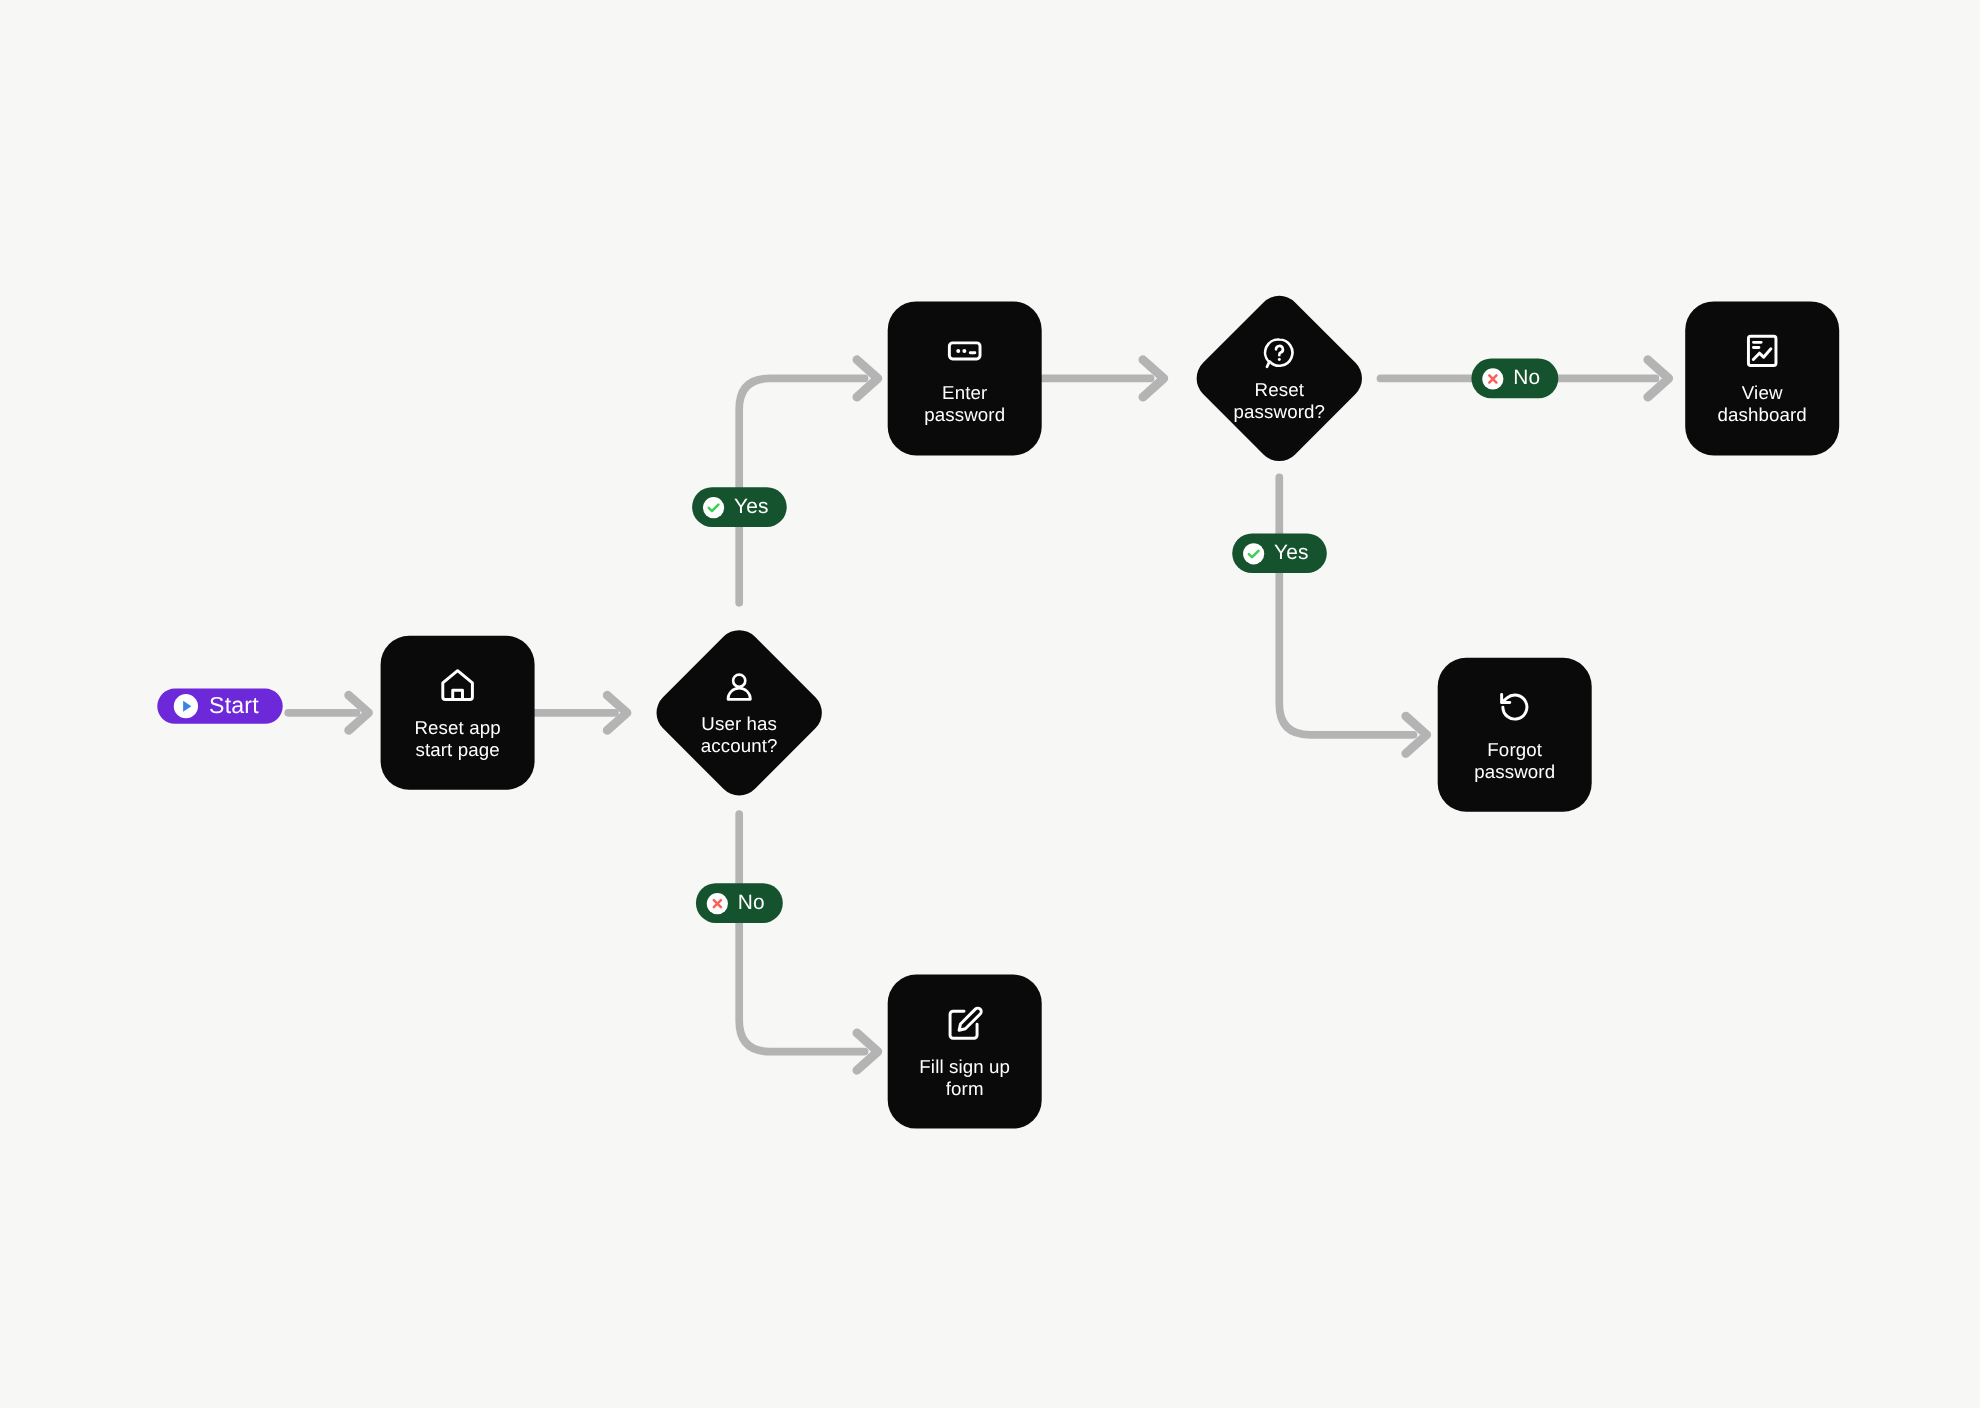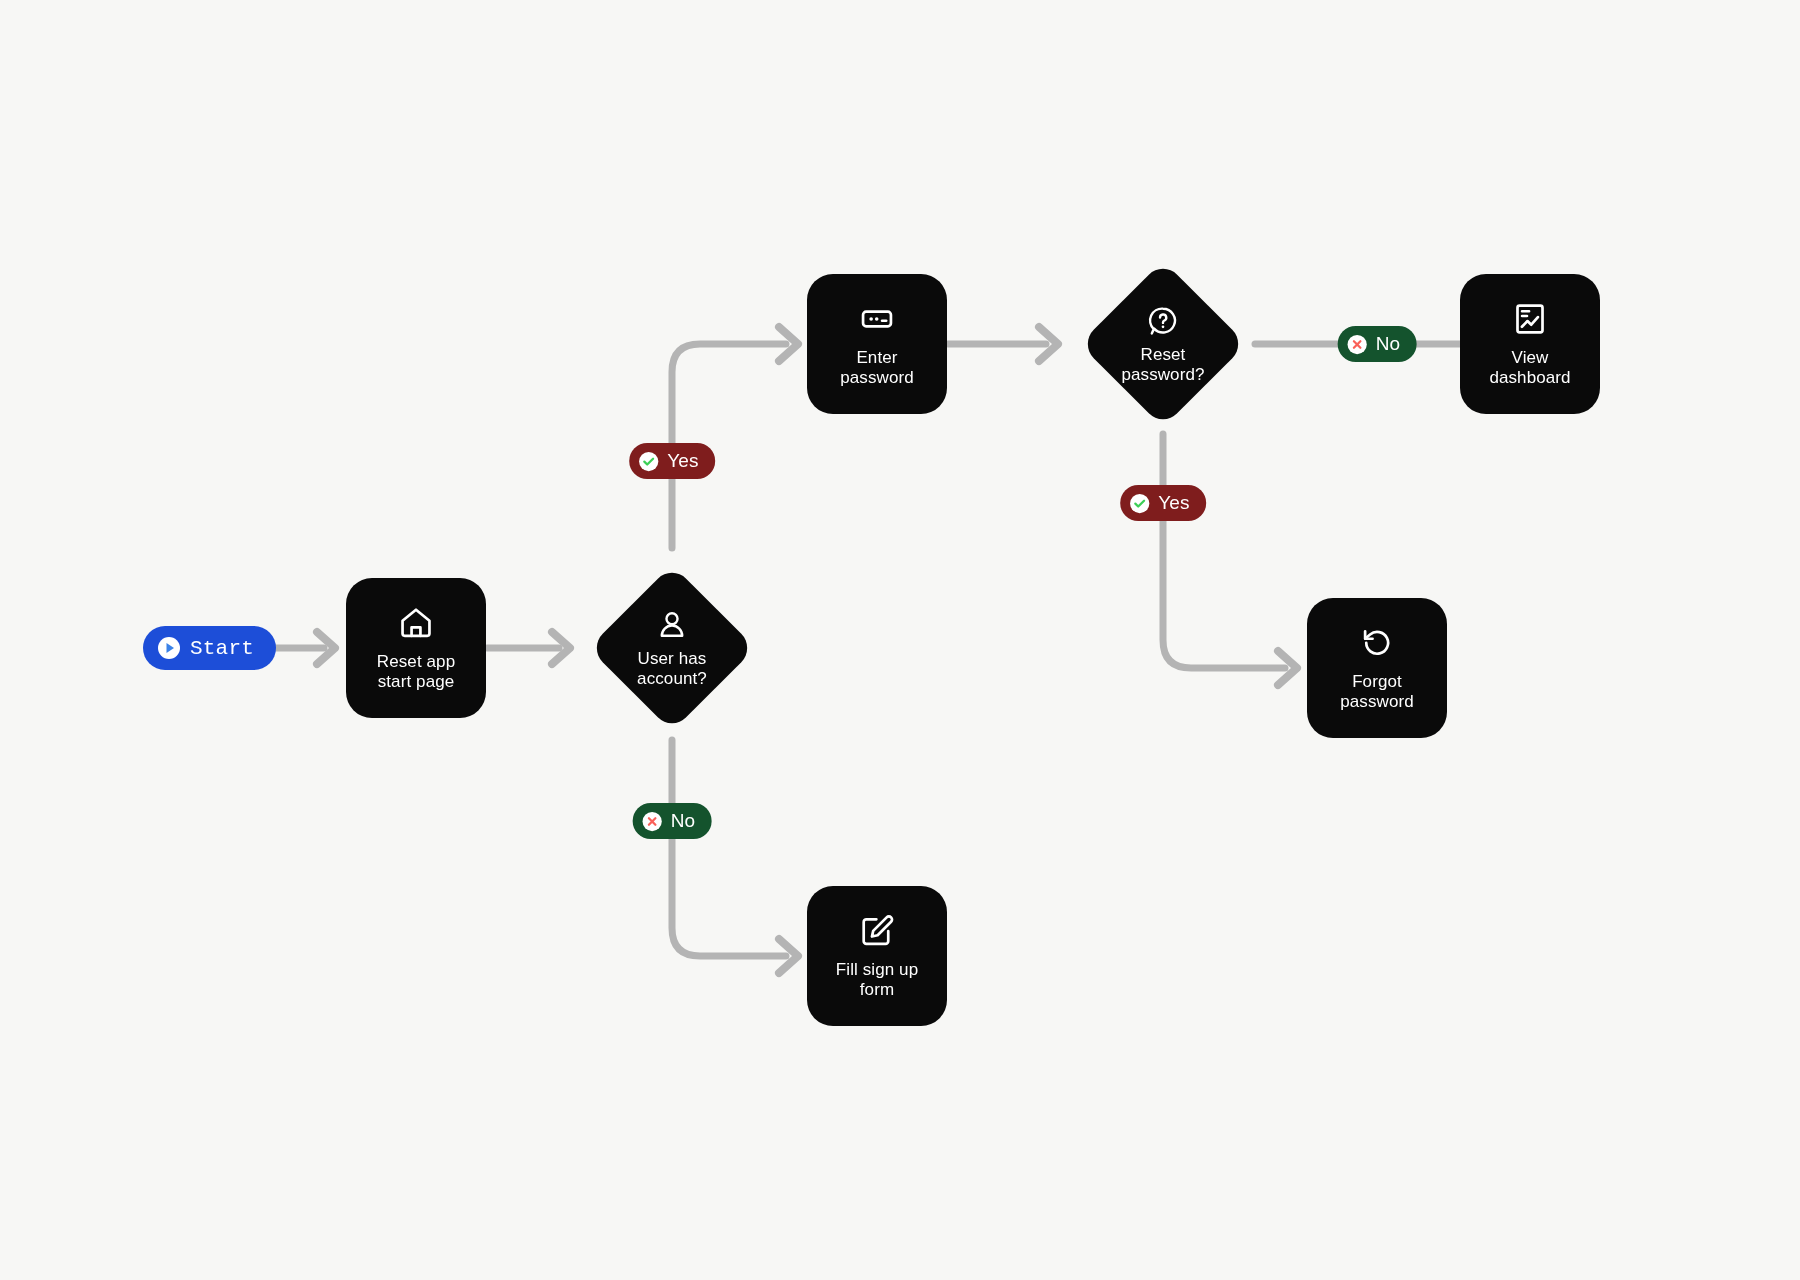--- a/index.html
+++ b/index.html
@@ -80,28 +80,27 @@
     font-size: 17px;
     line-height: 20px;
     text-align: center;
     letter-spacing: .1px;
     white-space: nowrap;
   }
 
   
   .start-pill {
     position: absolute;
-    height: 44px;
+    height: 32px;
     display: inline-flex;
     align-items: center;
     gap: 9px;
     padding: 0 22px 0 14px;
     border-radius: 22px;
-    background: #1d4ed8;
-    font-family: Liberation Mono, monospace;
+    background: #6d28d9;
   }
   .start-pill .start-label {
     color: #ffffff;
     font-size: 21px;
     letter-spacing: .2px;
   }
 
   
   .edge-badge {
     position: absolute;
@@ -112,21 +111,21 @@
     padding: 0 16px 0 9px;
     border-radius: 18px;
     transform: translate(-50%, -50%);
     white-space: nowrap;
   }
   .edge-badge .badge-text {
     color: #ffffff;
     font-size: 19px;
     letter-spacing: .2px;
   }
-  .badge-yes { background: #7f1d1d; }
+  .badge-yes { background: #14532d; }
   .badge-no  { background: #14532d; }
 
   svg { display: block; }
 </style>
 </head>
 <body>
 
 <div id="canvas">
 
   <svg id="edges" viewBox="0 0 1800 1280">
@@ -237,21 +236,21 @@
           <path d="M12 3.3a8.4 8.4 0 1 1-6.2 14.05L4.1 20.8l1.35-3.1A8.4 8.4 0 0 1 12 3.3z"></path>
           <path d="M9.9 9.6a2.2 2.2 0 1 1 3 2.05c-.55.25-.9.75-.9 1.35v.35"></path>
           <circle cx="12" cy="16.1" r=".95" fill="#ffffff" stroke="none"></circle>
         </svg>
       </span>
       <span class="node-label">Reset</span>
       <span class="node-label">password?</span>
     </div>
   </div>
 
-  <div class="node-box" style="left:1460px; top:274px;">
+  <div class="node-box" style="left:1532px; top:274px;">
     <span class="node-icon">
       <svg width="38" height="38" viewBox="0 0 24 24" fill="none" stroke="#ffffff" stroke-width="1.7" stroke-linecap="round" stroke-linejoin="round">
         <rect x="4.1" y="3.6" width="15.8" height="16.8" rx="1.3"></rect>
         <path d="M7 7.1h4.4M7 10.1h3.1"></path>
         <path d="M6.9 16.9l3.5-3.6 2.4 2.3 4.2-4.8"></path>
       </svg>
     </span>
     <span class="node-label">View</span>
     <span class="node-label">dashboard</span>
   </div>

